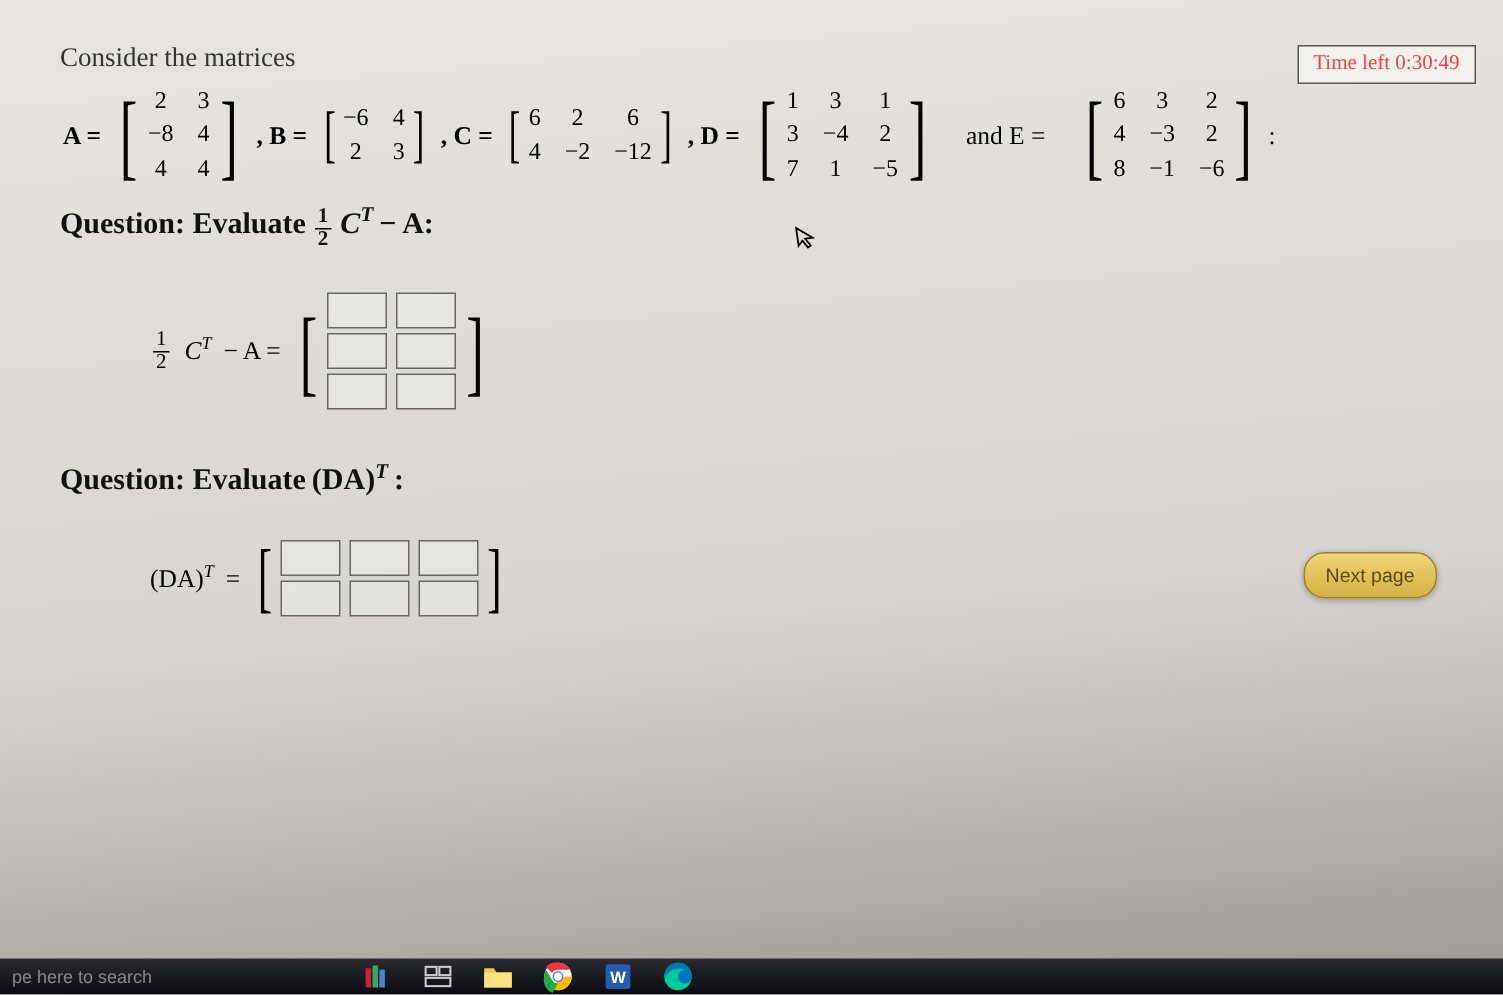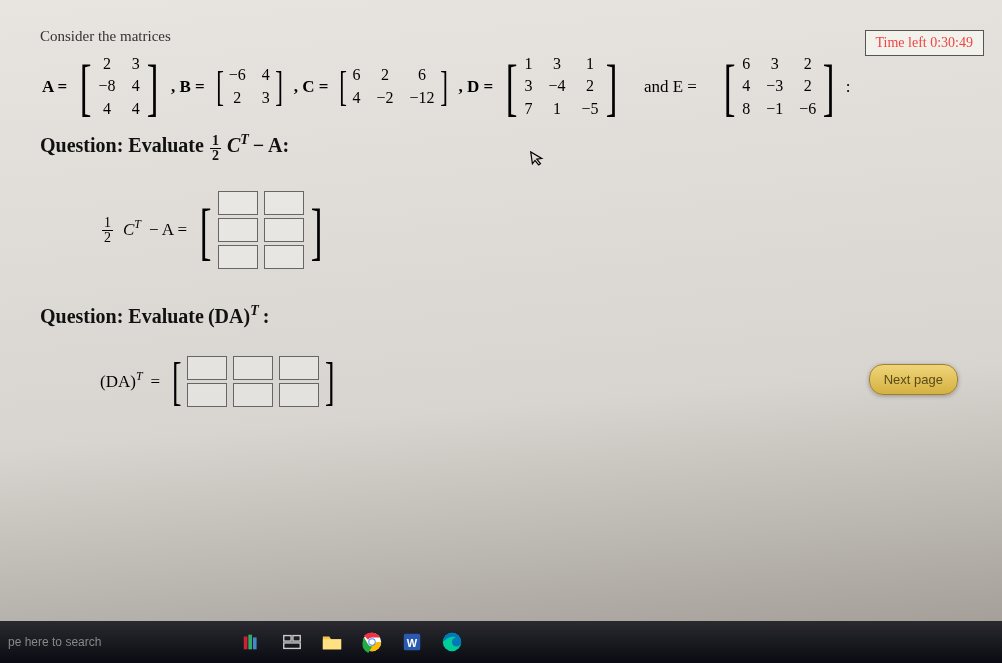--- a/index.html
+++ b/index.html
@@ -9,21 +9,21 @@
       height: 663px;
       background: linear-gradient(175deg, #e8e5e0 0%, #d8d5d0 60%, #9c9890 100%);
       position: relative;
       overflow: hidden;
     }
     .page {
       padding: 28px 20px 20px 40px;
       position: relative;
     }
     .intro {
-      font-size: 15px;
+      font-size: 18px;
       color: #333;
       margin-bottom: 8px;
     }
     .timer-box {
       position: absolute;
       top: 30px;
       right: 18px;
       border: 1px solid #555;
       background: rgba(245,243,238,0.85);
       padding: 4px 10px;
@@ -123,21 +123,21 @@
       color: #5a4a1a;
       border-radius: 14px;
       cursor: pointer;
       box-shadow: 0 1px 4px rgba(0,0,0,0.3);
     }
     .taskbar {
       position: absolute;
       bottom: 0;
       left: 0;
       right: 0;
-      height: 42px;
+      height: 24px;
       background: linear-gradient(#2a2a30, #0a0a12);
       display: flex;
       align-items: center;
       color: #ddd;
       font-family: 'Segoe UI', sans-serif;
       font-size: 12px;
     }
     .search-text {
       color: #888;
       padding-left: 8px;

